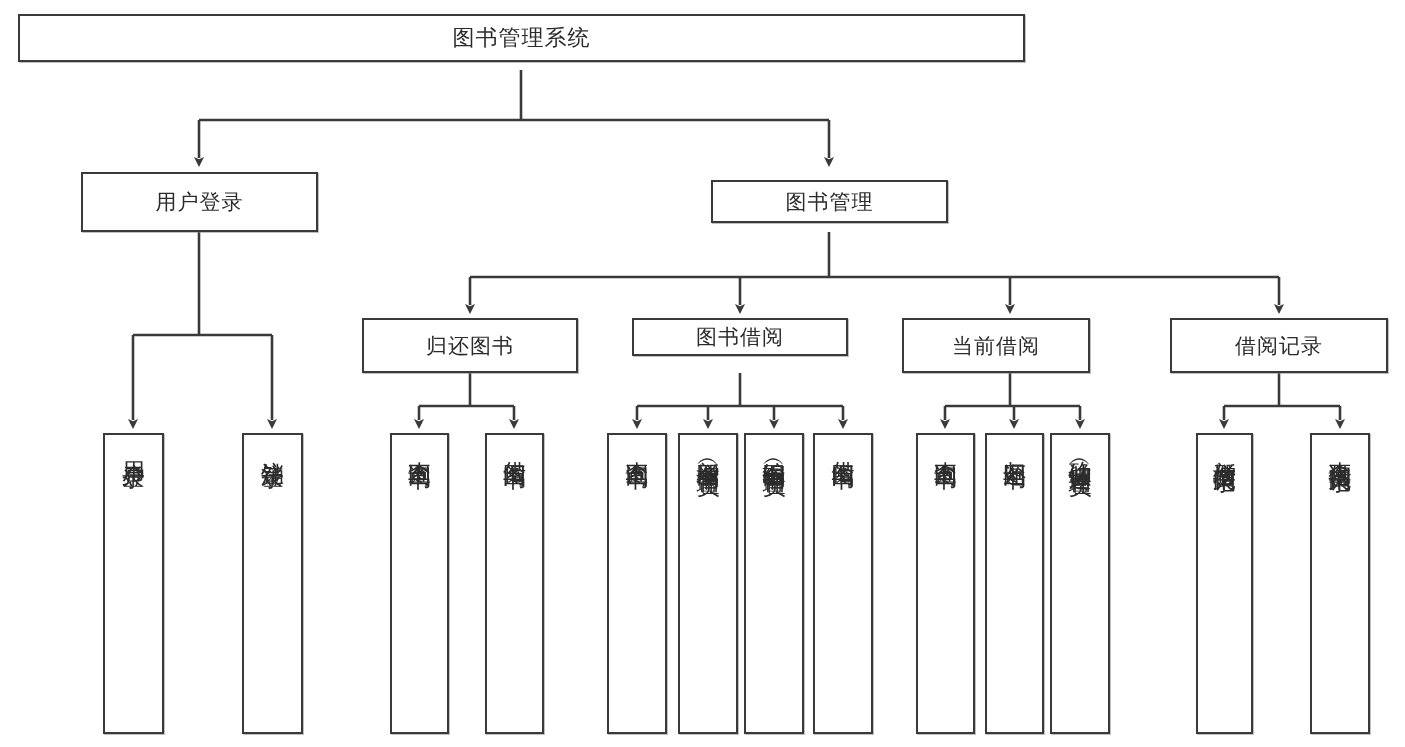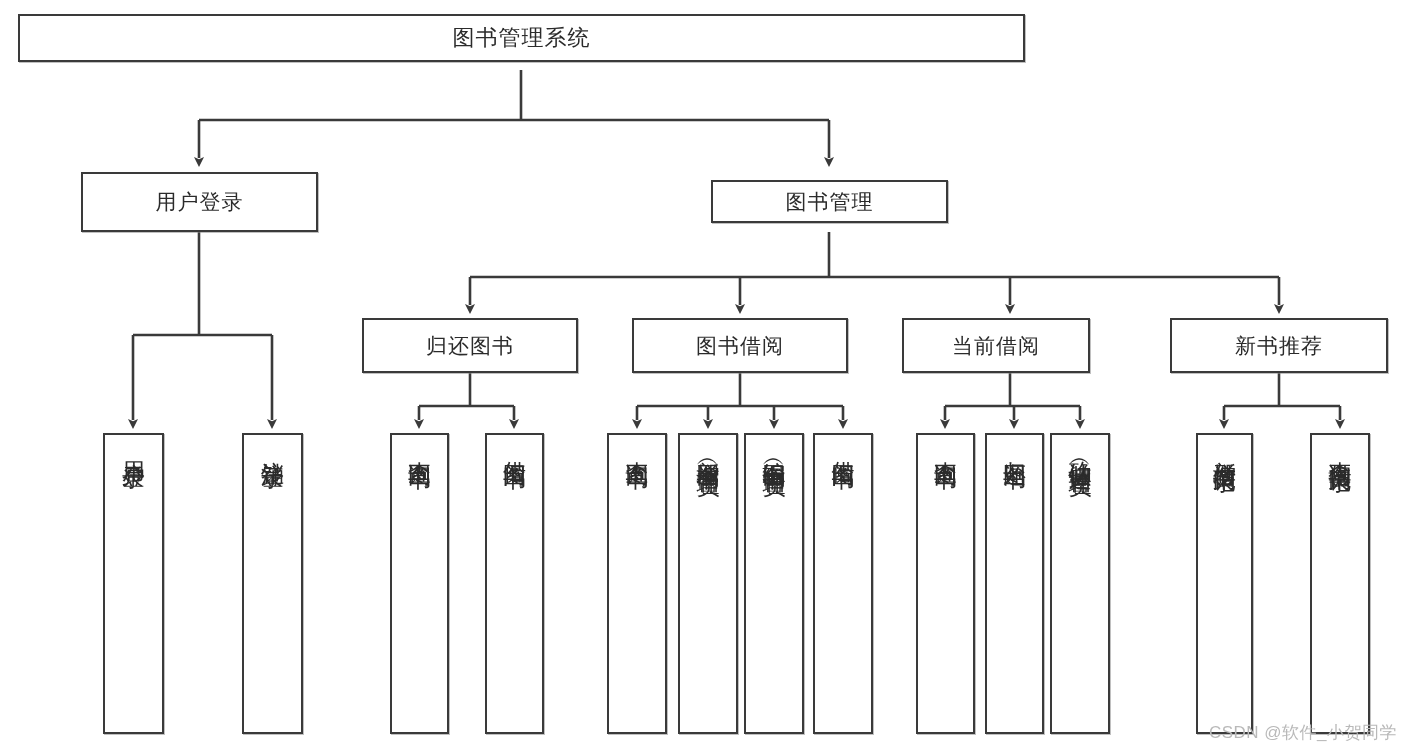--- a/index.html
+++ b/index.html
@@ -133,30 +133,30 @@
   </div>
 
   <div class="node horiz" style="left:711px; top:172px; width:237px; height:43px;margin-top:8px;">
     <span>图书管理</span>
   </div>
 
   <div class="node horiz" style="left:362px; top:318px; width:216px; height:55px;">
     <span>归还图书</span>
   </div>
 
-  <div class="node horiz" style="left:632px; top:318px; width:216px; height:55px;">
+  <div class="node horiz" style="left:632px; top:318px; width:216px; height:38px;">
     <span>图书借阅</span>
   </div>
 
   <div class="node horiz" style="left:902px; top:318px; width:188px; height:55px;">
     <span>当前借阅</span>
   </div>
 
   <div class="node horiz" style="left:1170px; top:318px; width:218px; height:55px;">
-    <span>新书推荐</span>
+    <span>借阅记录</span>
   </div>
 
   <div class="node leaf" style="left:103px; top:433px; width:61px; height:301px;">
     <span class="vtext">用户登录</span>
   </div>
 
   <div class="node leaf" style="left:242px; top:433px; width:61px; height:301px;">
     <span class="vtext">注销登录</span>
   </div>
 
@@ -197,15 +197,14 @@
   </div>
 
   <div class="node leaf" style="left:1196px; top:433px; width:57px; height:301px;">
     <span class="vtext">新增借阅记录</span>
   </div>
 
   <div class="node leaf" style="left:1310px; top:433px; width:60px; height:301px;">
     <span class="vtext">查询借阅记录</span>
   </div>
 
-  <div class="watermark">CSDN @软件_小贺同学</div>
 
 </div>
 
 </body></html>

